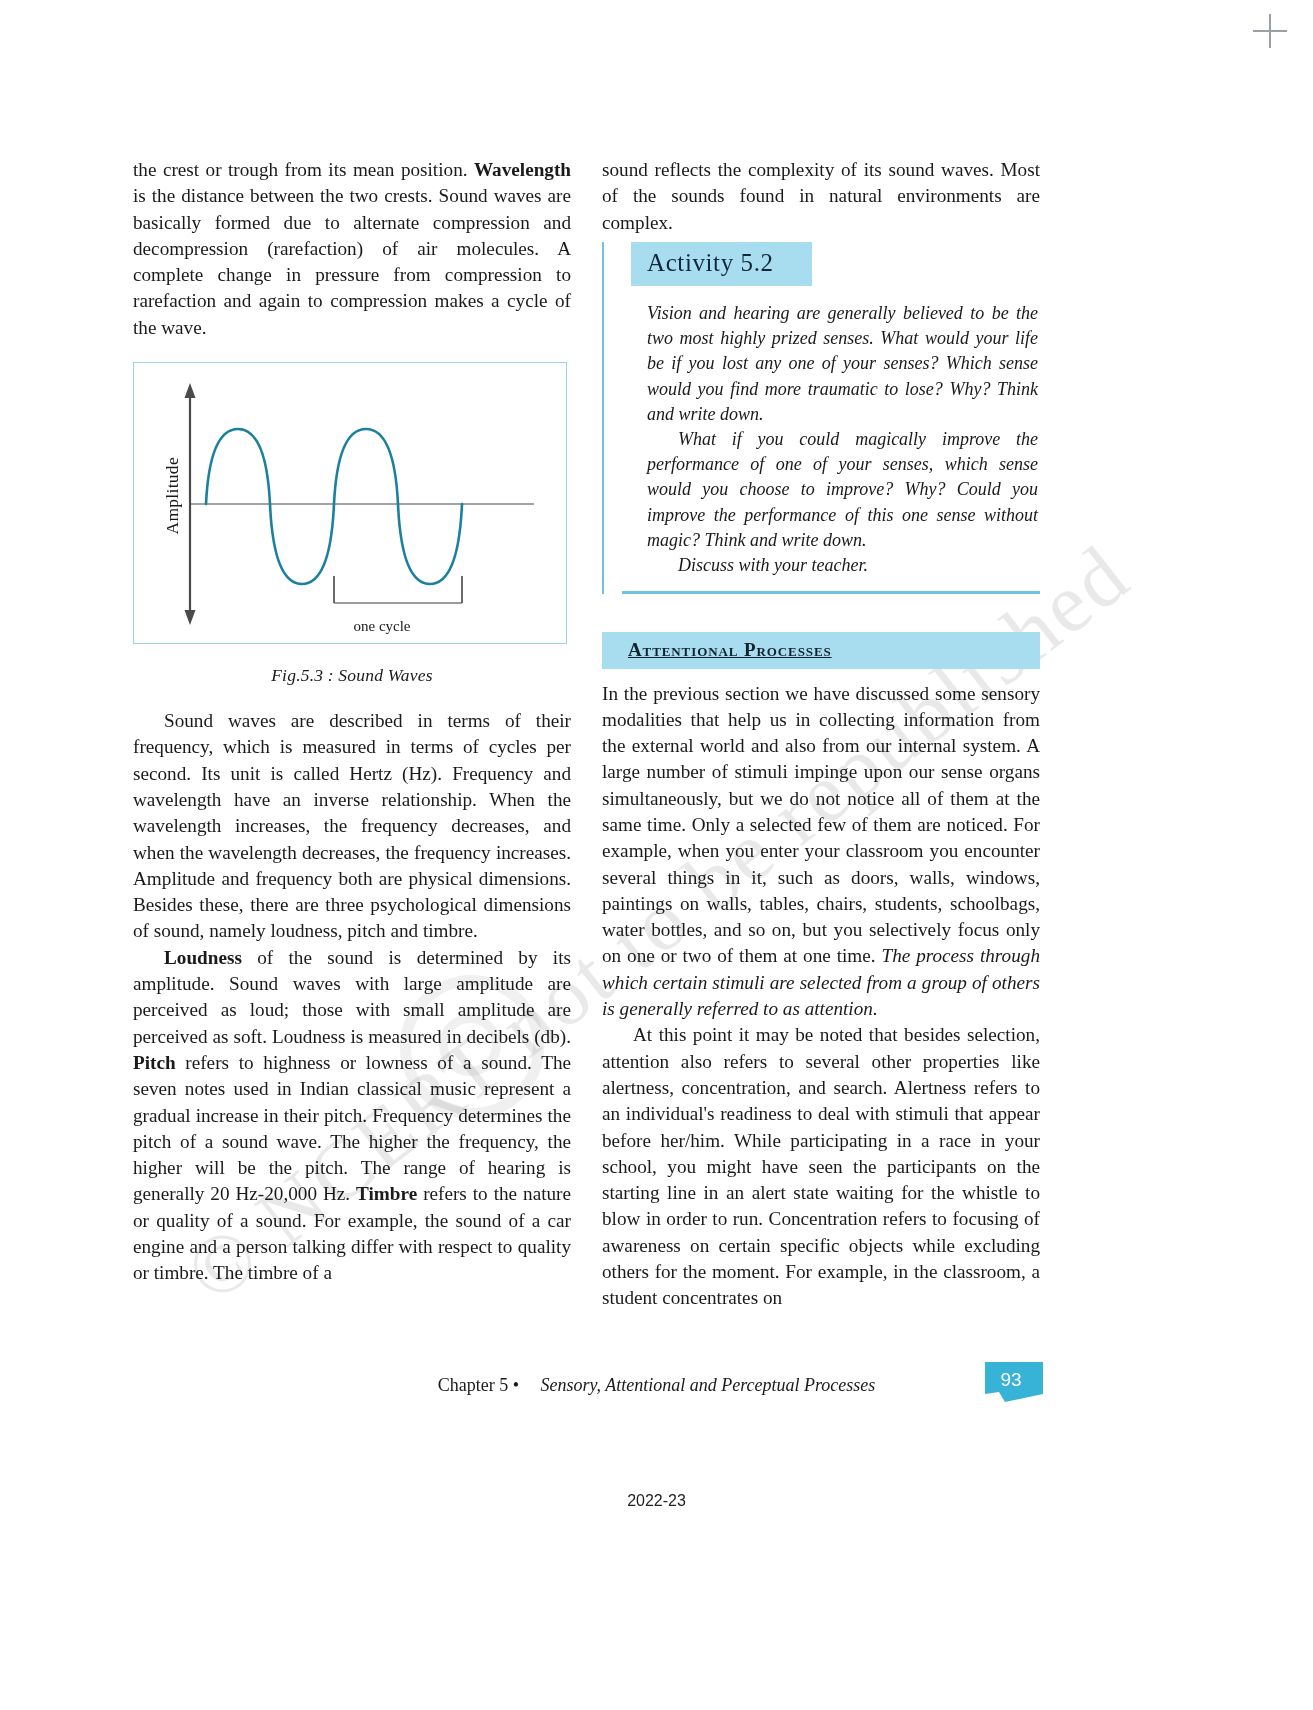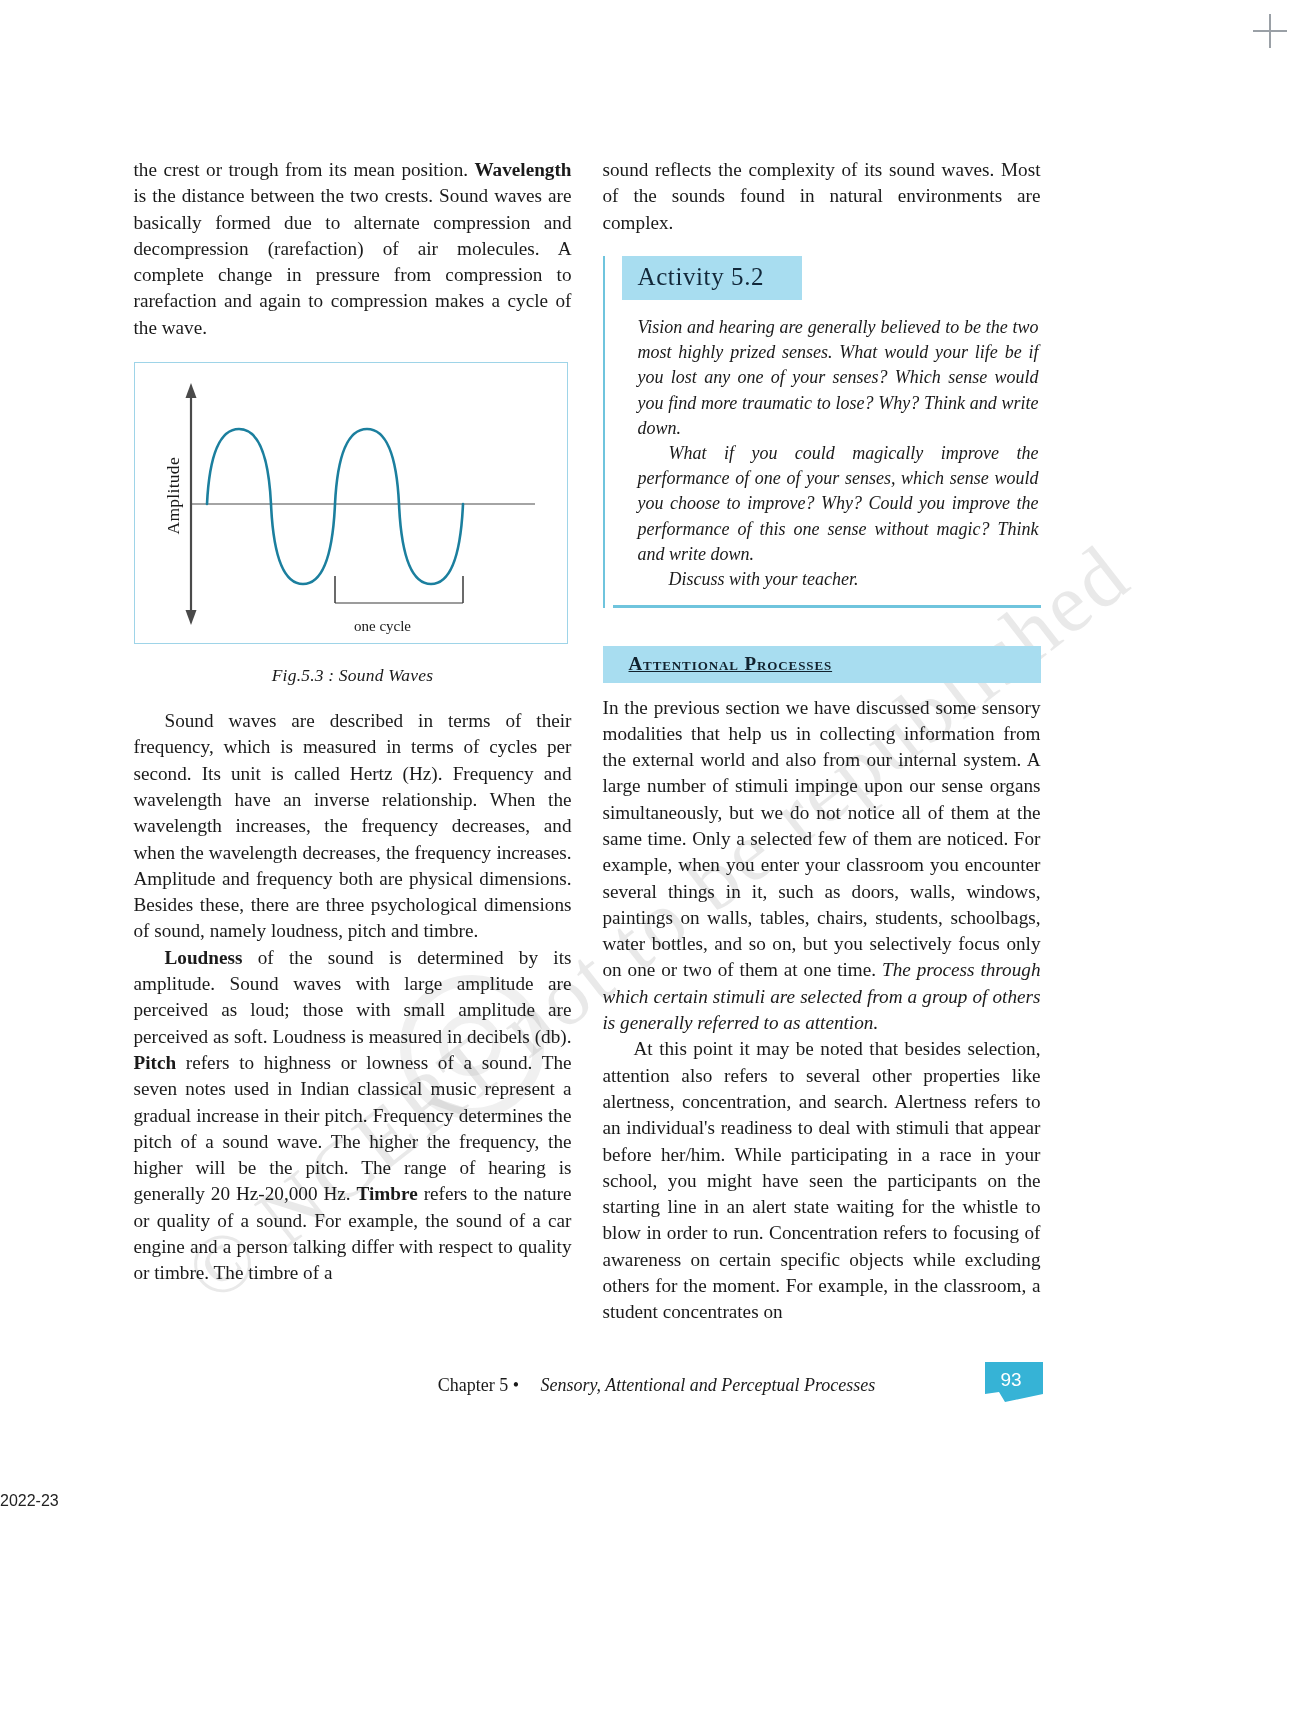--- a/index.html
+++ b/index.html
@@ -77,21 +77,20 @@
     inset: 0;
     z-index: 2;
   }
   .columns {
     position: absolute;
     left: 133px;
     top: 157px;
     width: 908px;
     display: flex;
     gap: 31px;
-    justify-content: center;
   }
   .col {
     width: 438px;
   }
 
   p.body {
     margin: 0;
     font-size: 19.2px;
     line-height: 26.3px;
     text-align: justify;
@@ -138,23 +137,23 @@
     right: 0;
     bottom: 8px;
     text-align: center;
     font-size: 15px;
     padding-left: 64px;
   }
 
   
   .activity {
     position: relative;
-    margin-top: 20px;
+    margin-top: 6px;
     margin-bottom: 6px;
-    padding-left: 17px;
+    padding-left: 27px;
     border-left: 2.4px solid #6fc4dd;
   }
   .activity-title {
     display: inline-block;
     background: #a8ddf0;
     color: #12283a;
     font-size: 25px;
     padding: 7px 38px 9px 16px;
     letter-spacing: 0.6px;
     font-family: "Liberation Serif", serif;
@@ -222,20 +221,21 @@
     font-size: 19px;
     font-family: "Liberation Sans", sans-serif;
     z-index: 2;
   }
 
   .print-year {
     position: absolute;
     left: 0;
     right: 0;
     top: 1492px;
+    text-align: center;
     font-size: 16px;
     font-family: "Liberation Sans", sans-serif;
     color: #222;
   }
 </style>
 </head>
 <body>
 
 <div class="watermark">© NCERT not to be republished</div>
 <div class="watermark-ring"></div>

